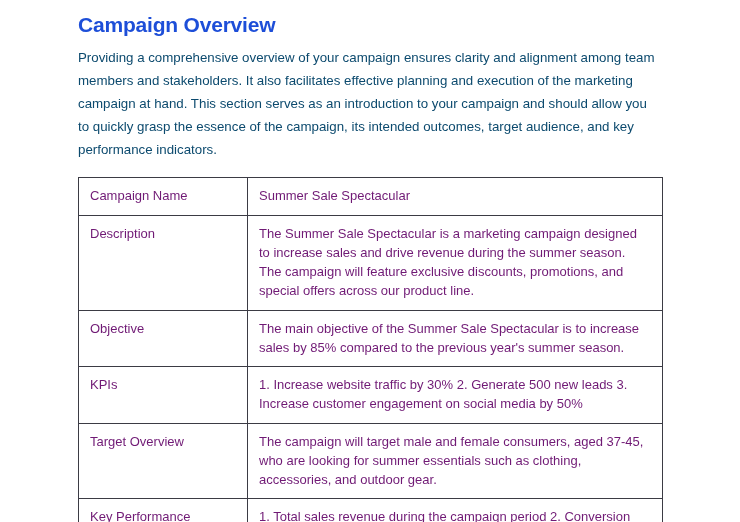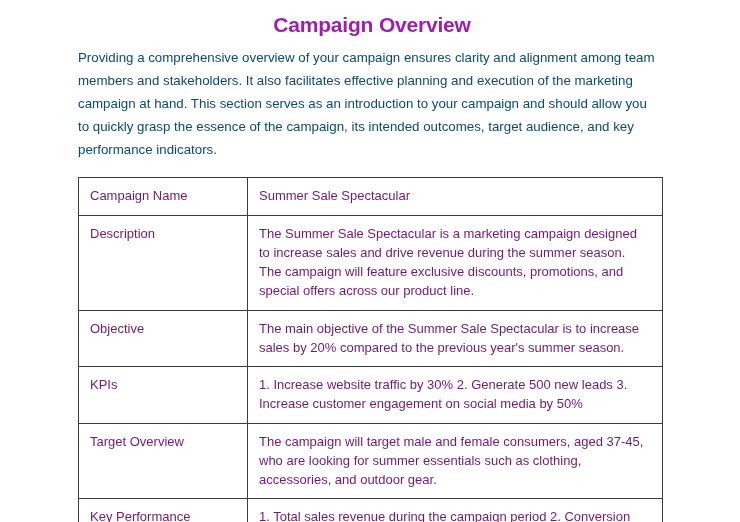--- a/index.html
+++ b/index.html
@@ -18,24 +18,23 @@
     position: relative;
     width: 740px;
     height: 522px;
     box-sizing: border-box;
     padding: 8px 74px 0 78px;
   }
   .doc-title {
     font-size: 21px;
     font-weight: bold;
     letter-spacing: -0.2px;
-    color: #a21caf;
+    color: #1d4ed8;
     margin: 4px 0 10px 0;
     line-height: 1.2;
-    text-align: center;
   }
   .intro {
     font-size: 13.3px;
     line-height: 1.72;
     color: #0c4a6e;
     margin: 0 0 16px 0;
     max-width: 580px;
   }
   table.overview {
     border-collapse: collapse;
@@ -73,21 +72,21 @@
       <tr class="row-campaign">
         <td class="label">Campaign Name</td>
         <td class="value">Summer Sale Spectacular</td>
       </tr>
       <tr>
         <td class="label">Description</td>
         <td class="value cell-lines">The Summer Sale Spectacular is a marketing campaign designed to increase sales and drive revenue during the summer season. The campaign will feature exclusive discounts, promotions, and special offers across our product line.</td>
       </tr>
       <tr>
         <td class="label">Objective</td>
-        <td class="value cell-lines">The main objective of the Summer Sale Spectacular is to increase sales by 20% compared to the previous year's summer season.</td>
+        <td class="value cell-lines">The main objective of the Summer Sale Spectacular is to increase sales by 85% compared to the previous year's summer season.</td>
       </tr>
       <tr>
         <td class="label">KPIs</td>
         <td class="value cell-lines">1. Increase website traffic by 30%
 2. Generate 500 new leads
 3. Increase customer engagement on social media by 50%</td>
       </tr>
       <tr>
         <td class="label">Target Overview</td>
         <td class="value cell-lines">The campaign will target male and female consumers, aged 37-45, who are looking for summer essentials such as clothing, accessories, and outdoor gear.</td>

